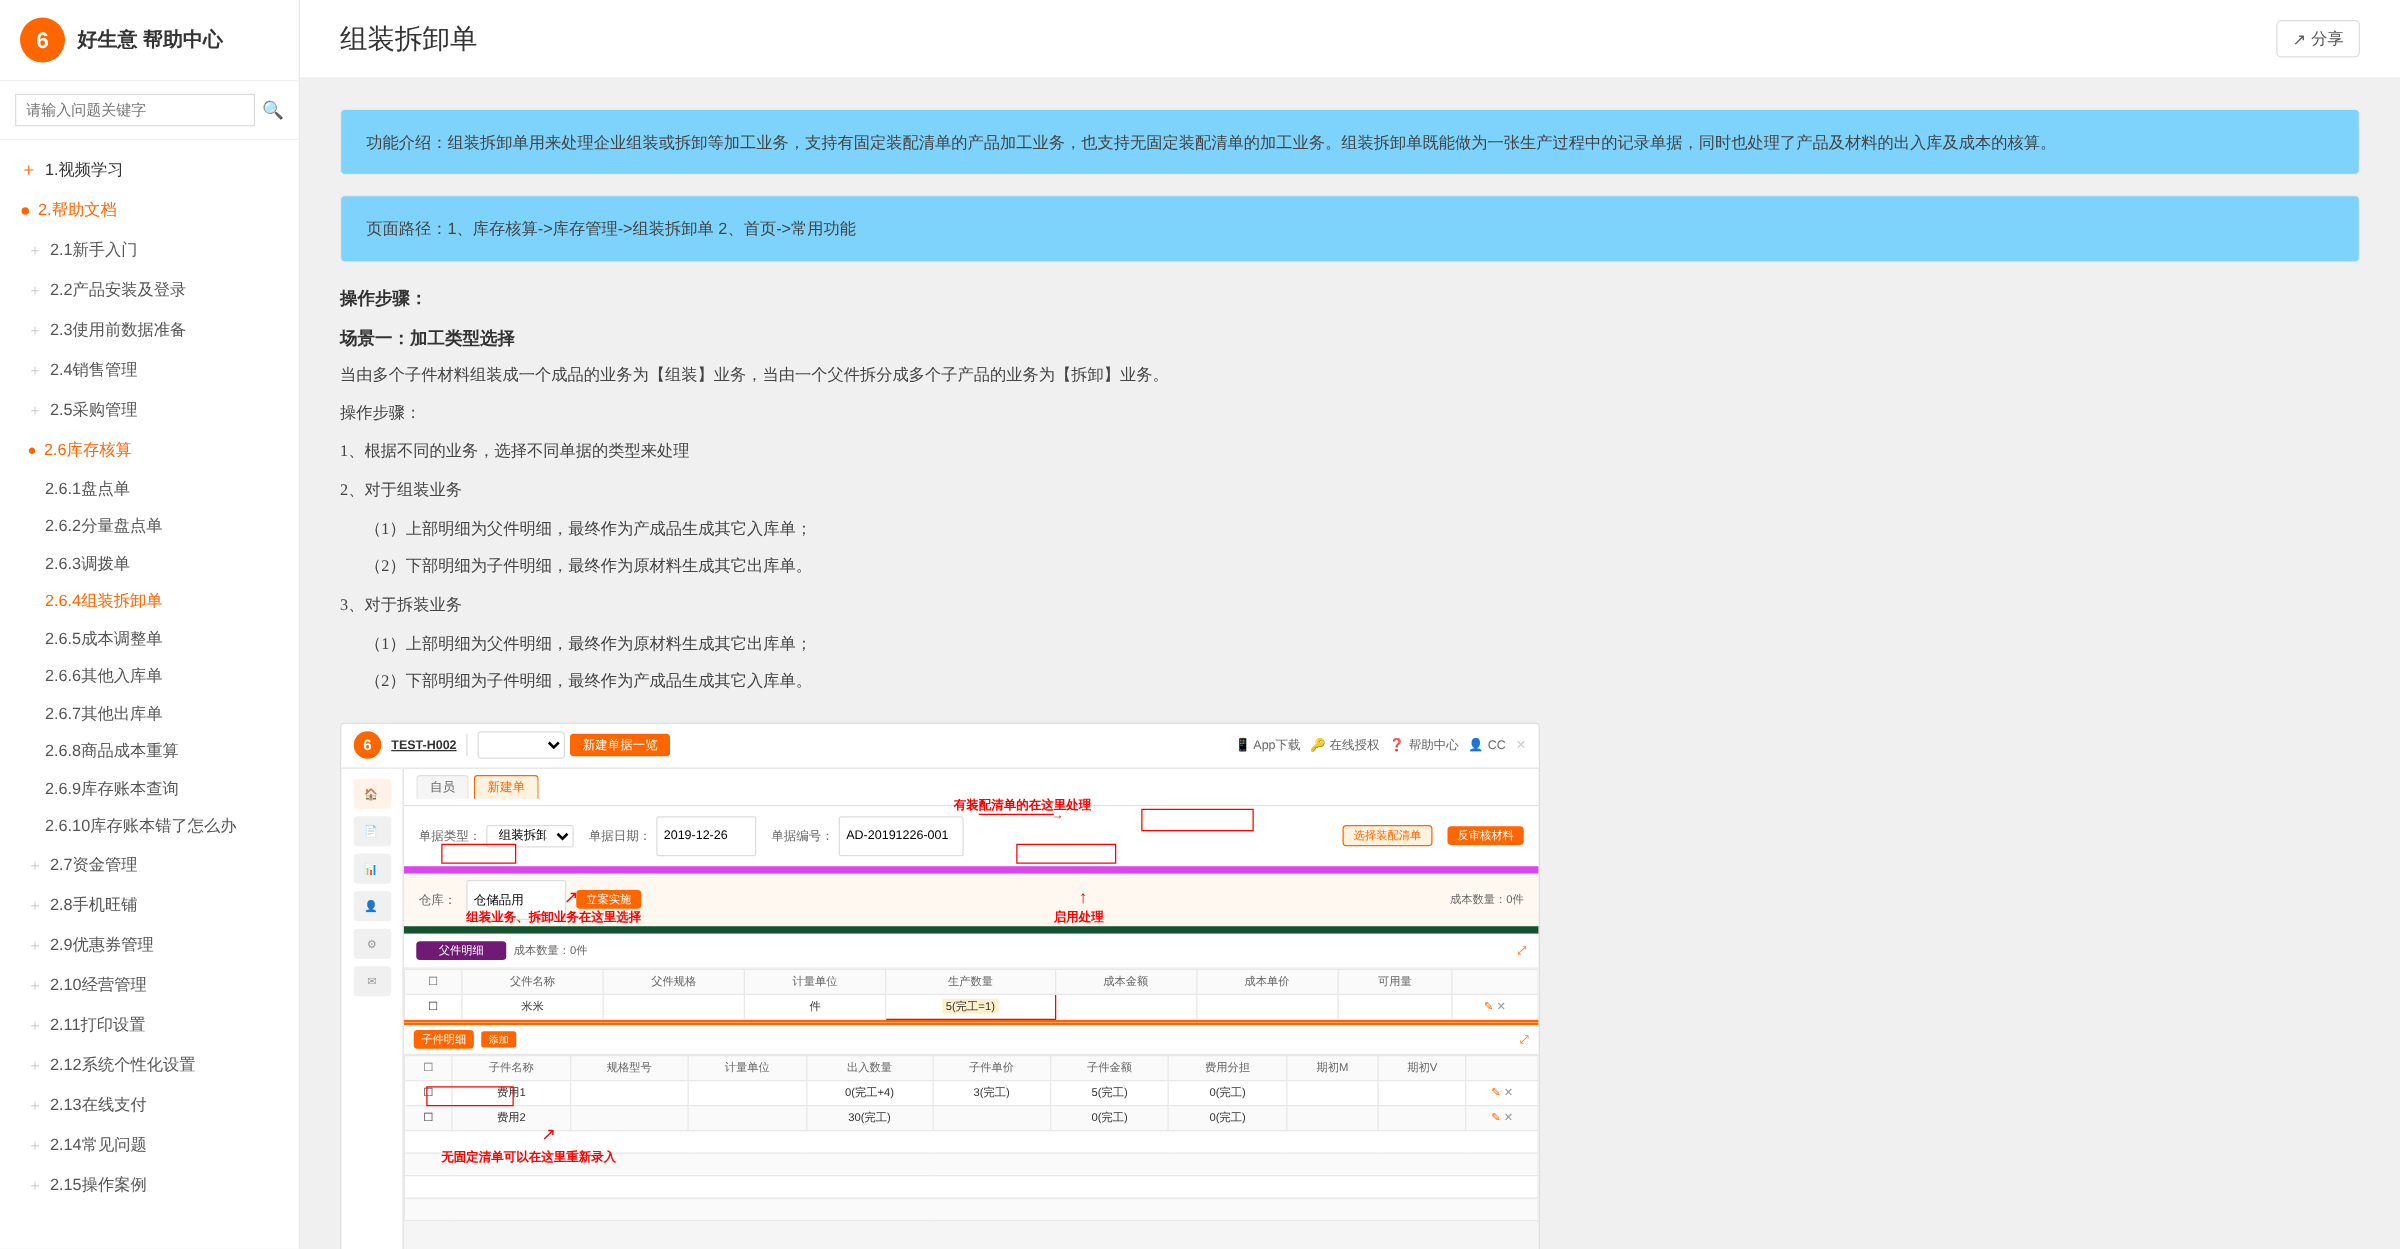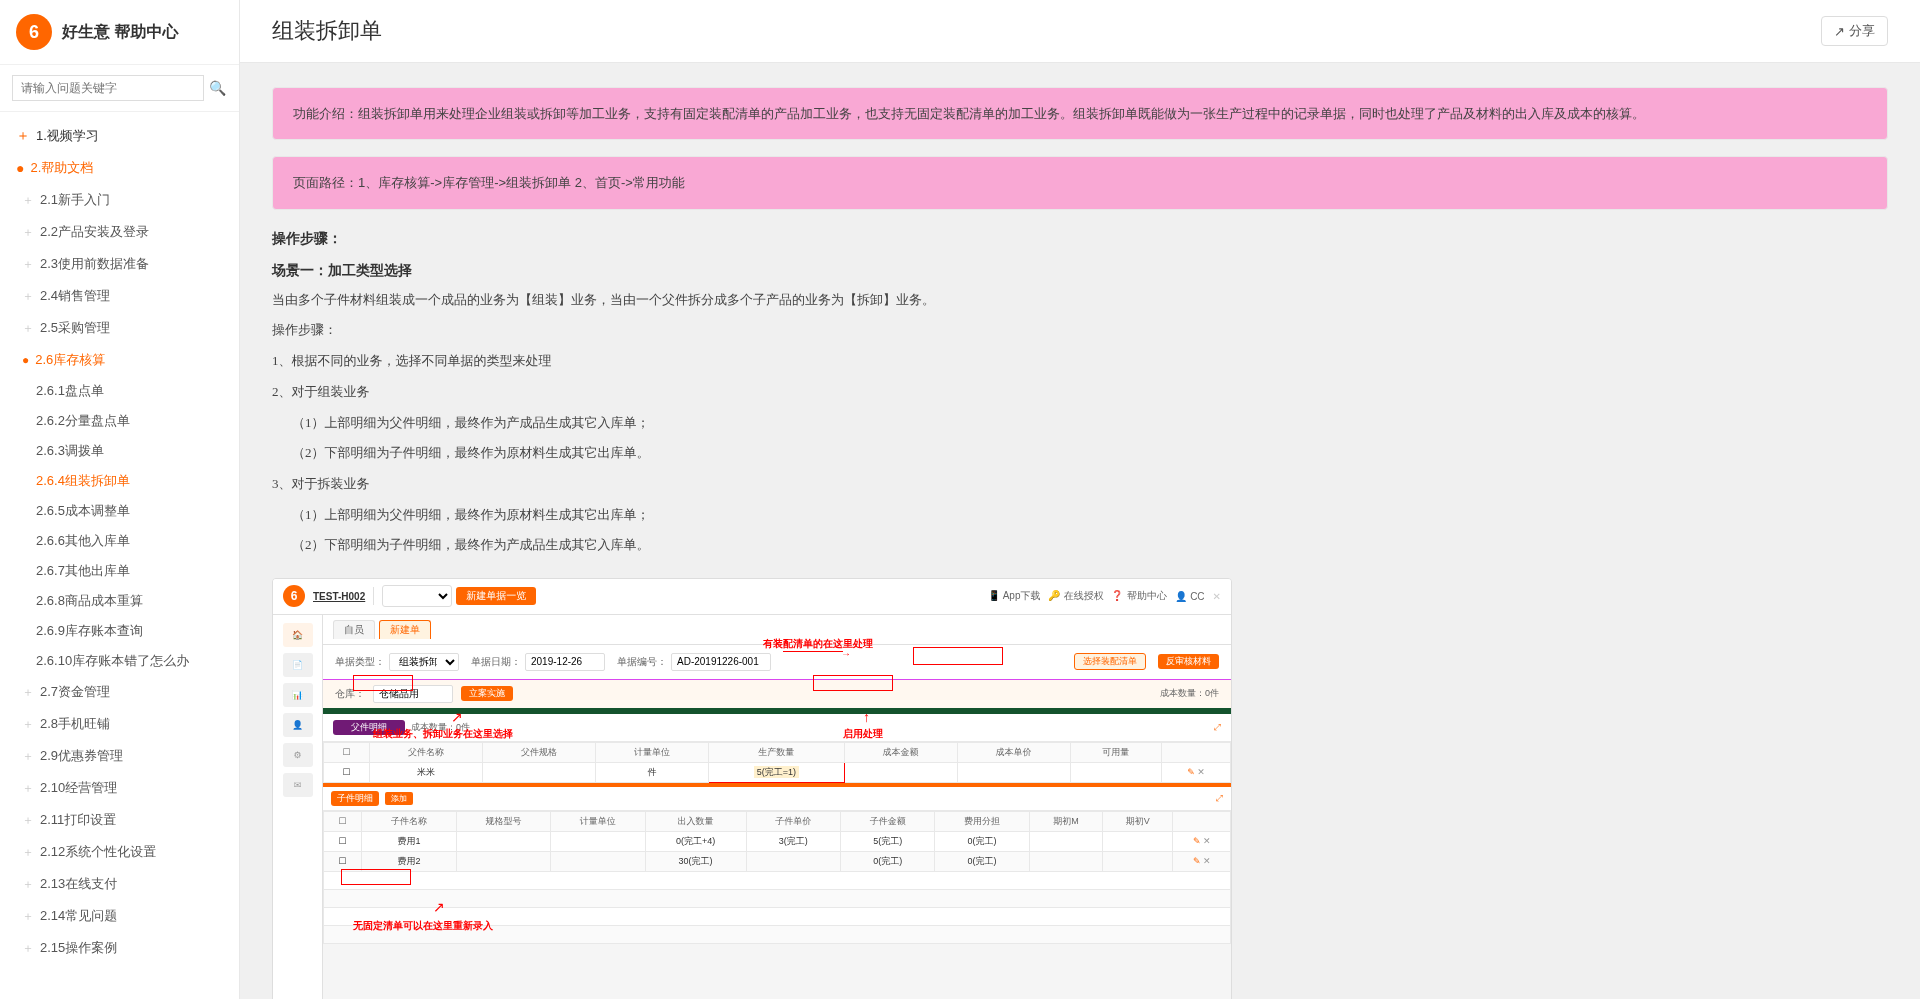--- a/index.html
+++ b/index.html
@@ -89,21 +89,21 @@
       display: flex; align-items: center; gap: 4px;
       border: 1px solid #ddd; background: #fff; border-radius: 4px;
       padding: 5px 12px; cursor: pointer; font-size: 13px; color: #555;
     }
 
     #main-content {
       padding: 24px 32px; flex: 1;
     }
 
     .info-block {
-      background: #f9a8d4; border: 1px solid #e8e8e8; border-radius: 4px;
+      background: #7dd3fc; border: 1px solid #e8e8e8; border-radius: 4px;
       padding: 14px 20px; margin-bottom: 16px; line-height: 1.8; font-size: 13px; color: #444;
     }
 
     .section-title {
       font-size: 14px; font-weight: bold; color: #333; margin: 20px 0 12px;
     }
     .scene-title {
       font-size: 14px; font-weight: bold; color: #333; margin: 14px 0 8px;
     }
 
@@ -162,30 +162,30 @@
       background: #fff; border-bottom: 1px solid #e0e0e0;
       display: flex; align-items: center; padding: 0 10px; height: 30px; gap: 4px;
     }
     .mock-tab {
       padding: 2px 10px; border-radius: 3px 3px 0 0; font-size: 10px; color: #666;
       border: 1px solid #e0e0e0; border-bottom: none; background: #f5f5f5;
     }
     .mock-tab.active { background: #fff3e0; color: #f60; border-color: #f60; }
 
     .mock-form-header {
-      background: #fff; padding: 8px 12px; border-bottom: 1px solid #d946ef;
+      background: #fff; padding: 8px 12px; border-bottom: 6px solid #d946ef;
       display: flex; align-items: center; gap: 12px; font-size: 10px;
     }
     .mock-field-group {
       display: flex; align-items: center; gap: 4px;
     }
     .mock-label { color: #666; white-space: nowrap; }
     .mock-input-field {
       border: 1px solid #ddd; border-radius: 2px; padding: 1px 5px;
-      font-size: 10px; height: 18px; width: 80px; background: #fff;
+      font-size: 10px; height: 32px; width: 80px; background: #fff;
     }
     .mock-select-field {
       border: 1px solid #ddd; border-radius: 2px; padding: 1px 5px;
       font-size: 10px; height: 18px; width: 70px; background: #fff;
     }
     .mock-btn-sm {
       background: #fff3e0; color: #f60; border: 1px solid #f60;
       border-radius: 3px; padding: 1px 8px; font-size: 9px; cursor: default;
     }
     .mock-btn-sm2 {

